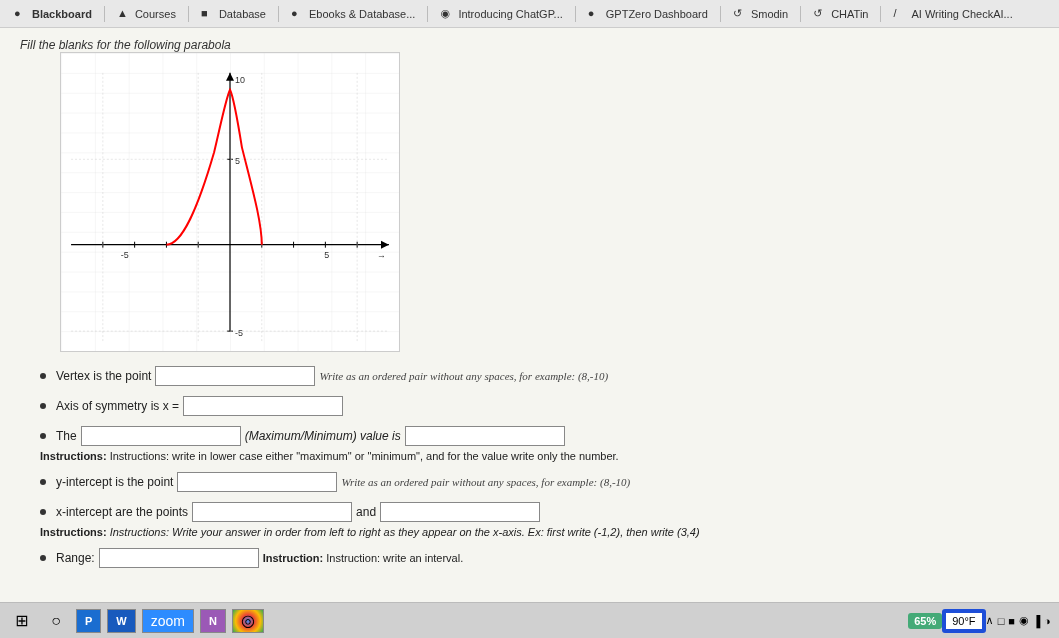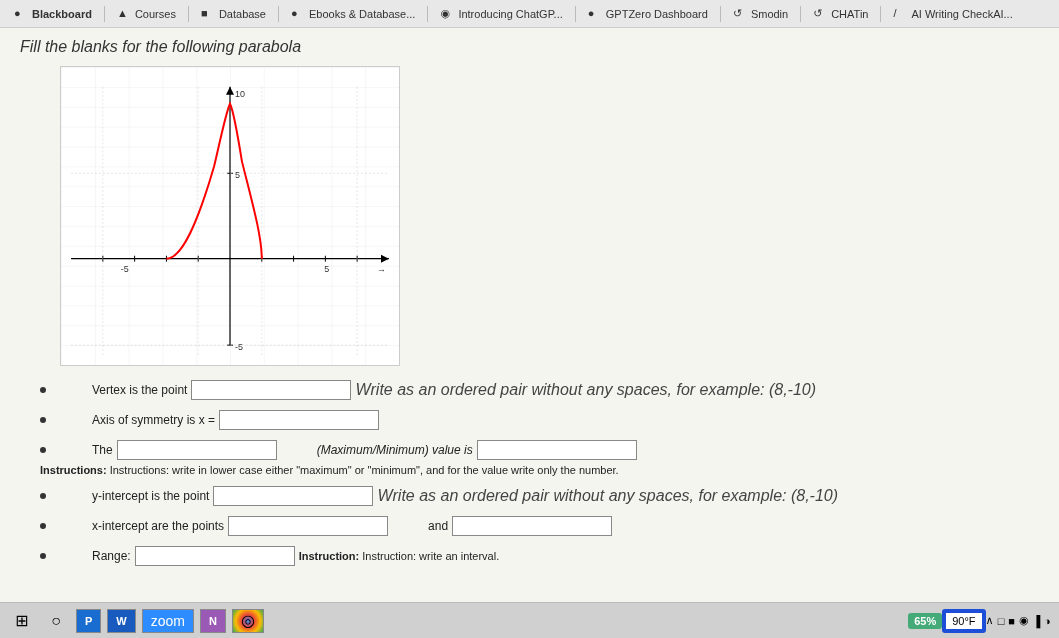--- a/index.html
+++ b/index.html
@@ -35,23 +35,22 @@
 
     
     .content-area {
       background: #f5f5f0;
       padding: 10px 20px 10px 20px;
       height: calc(638px - 28px - 36px);
       overflow-y: auto;
     }
 
     .page-title {
-      font-size: 16px;
+      font-size: 12px;
       color: #333;
-      margin-bottom: 10px;
       font-style: italic;
     }
 
     
     .graph-container {
       background: #fff;
       border: 1px solid #ccc;
       width: 340px;
       height: 300px;
       margin-left: 40px;
@@ -81,35 +80,35 @@
       height: 6px;
       background: #333;
       border-radius: 50%;
       margin-right: 6px;
       flex-shrink: 0;
     }
     .form-label {
       font-size: 12px;
       color: #222;
       white-space: nowrap;
-      margin-left: 36px;
     }
     .form-input {
       border: 1px solid #888;
       background: #fff;
       height: 20px;
       padding: 0 3px;
       font-size: 11px;
       outline: none;
     }
     .form-input-med { width: 160px; }
     .hint-text {
-      font-size: 16px;
+      font-size: 11px;
       color: #444;
       font-style: italic;
+      font-family: Liberation Serif, serif;
     }
     .instruction-text {
       font-size: 11px;
       color: #222;
     }
     .instruction-text b, .instruction-bold {
       font-weight: bold;
     }
     .italic-label {
       font-style: italic;
@@ -319,20 +318,23 @@
       <input class="form-input form-input-med" type="text" value="" style="">
       <span class="hint-text">Write as an ordered pair without any spaces, for example: (8,-10)</span>
     </div>
 
     <div class="form-row">
       <span class="bullet"></span>
       <span class="form-label">x-intercept are the points</span>
       <input class="form-input form-input-med" type="text" value="" style="">
       <span class="form-label">and</span>
       <input class="form-input form-input-med" type="text" value="" style="">
+      <span class="instruction-text">
+        <span class="instruction-bold">Instructions:</span> <em><span>Instructions: Write your answer in order from left to right as they appear on the x-axis. Ex: first write (-1,2), then write (3,4)</span></em>
+      </span>
     </div>
 
 
     <div class="form-row">
       <span class="bullet"></span>
       <span class="form-label">Range:</span>
       <input class="form-input form-input-med" type="text" value="" style="">
       <span class="instruction-text">
         <span class="instruction-bold">Instruction:</span> <span>Instruction: write an interval.</span>
       </span>

